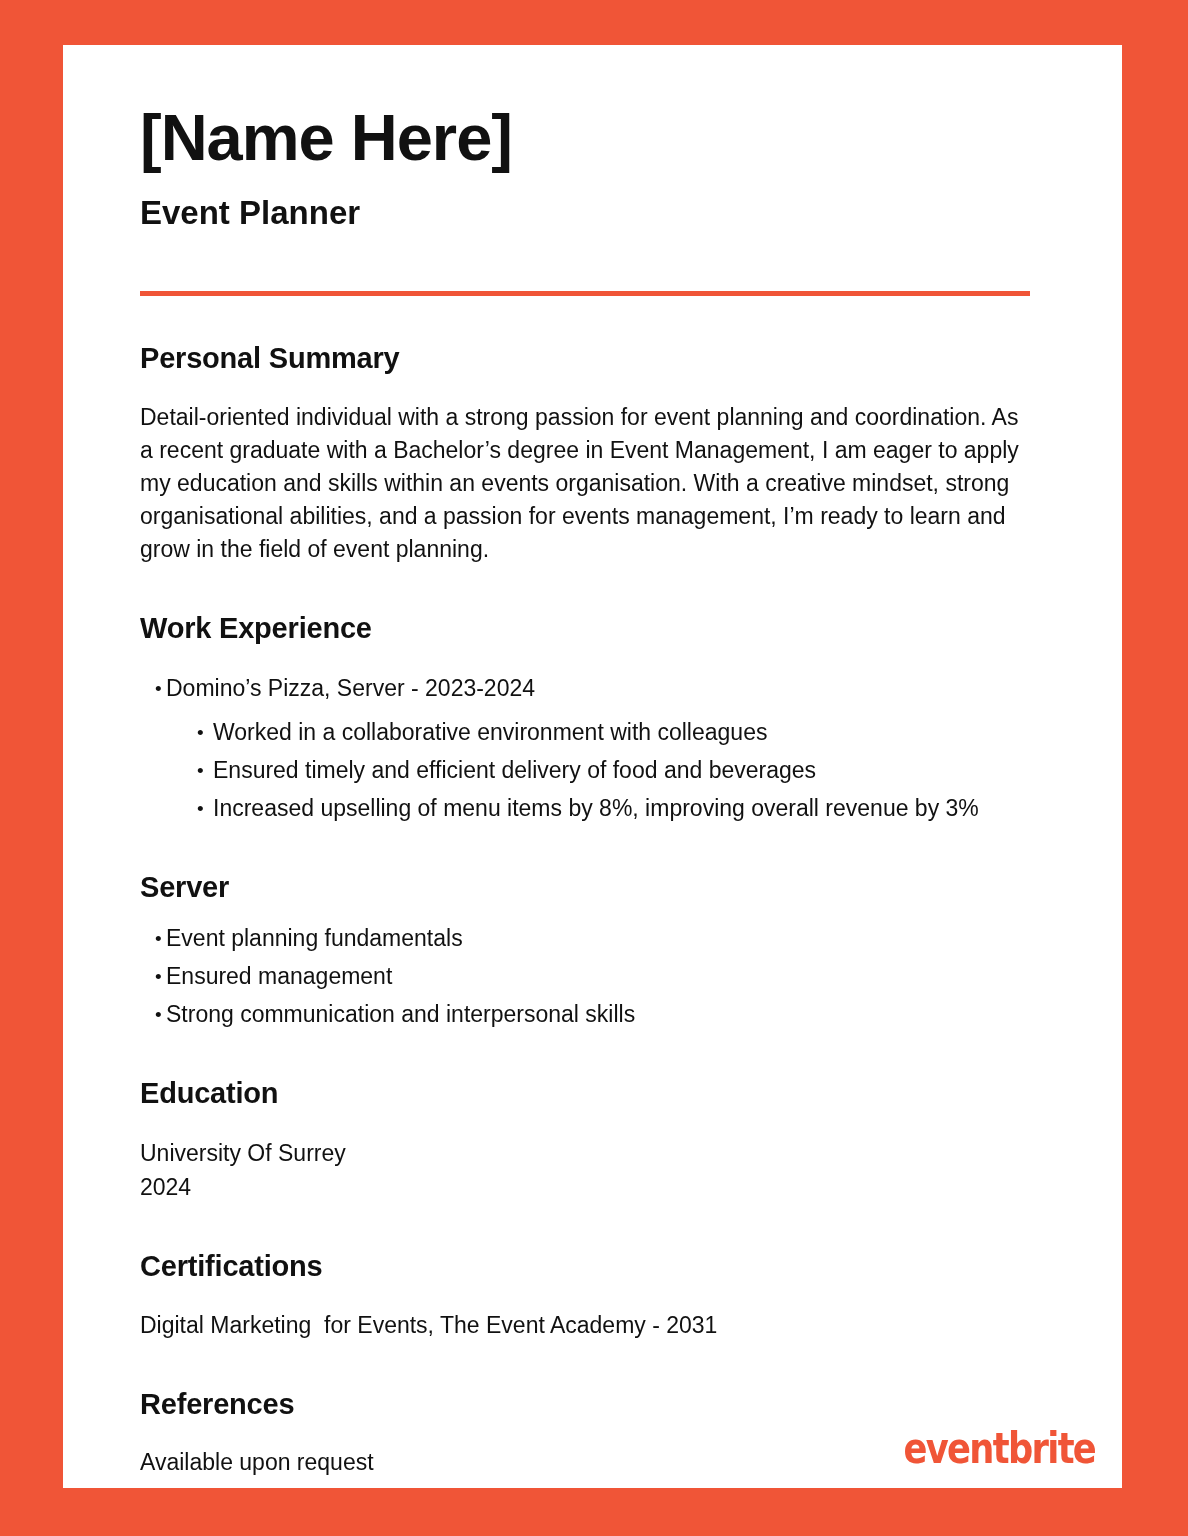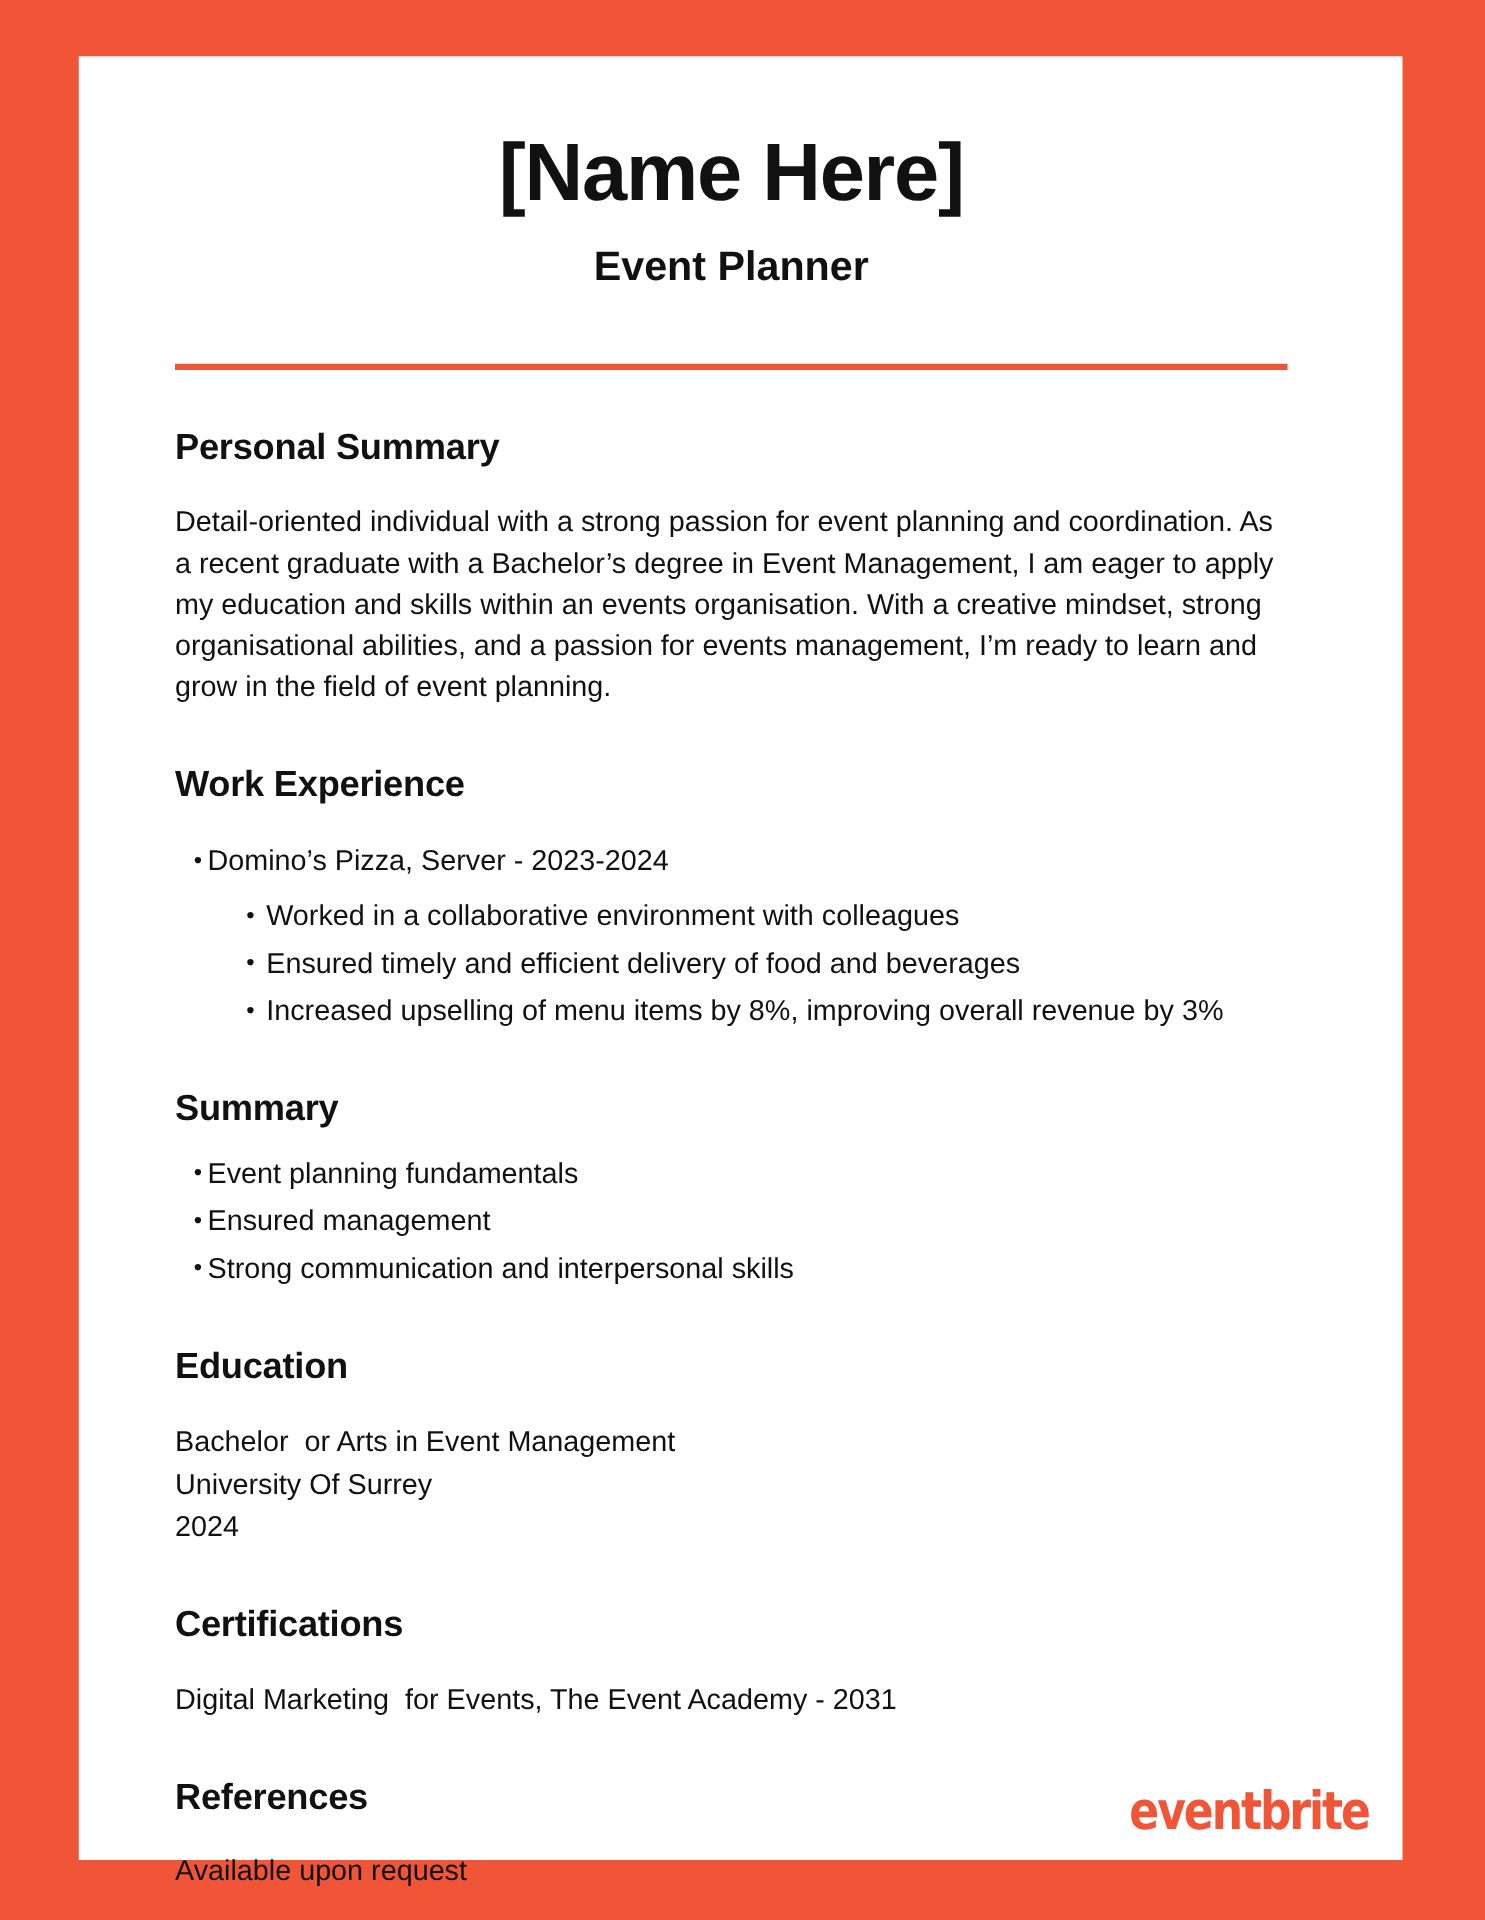--- a/index.html
+++ b/index.html
@@ -16,21 +16,21 @@
     left: 63px; top: 45px;
     width: 1059px; height: 1443px;
     background: var(--paper);
   }
   .content {
     position: relative;
     padding: 0 92px 0 77px; 
     height: 100%;
   }
   
-  .resume-header { text-align: center; }
+  .resume-header { text-align: left; }
   .resume-name {
     margin-top: 52px;
     font-size: 65px;
     line-height: 1.25;
     font-weight: 600;
     letter-spacing: -1px;
   }
   .resume-role {
     margin-top: 14px;
     font-size: 33px;
@@ -134,41 +134,40 @@
           <span>Ensured timely and efficient delivery of food and beverages</span>
         </li>
         <li>
           <span class="dot"></span>
           <span>Increased upselling of menu items by 8%, improving overall revenue by 3%</span>
         </li>
       </ul>
     </section>
 
     <section>
-      <h2 class="section-heading">Summary</h2>
+      <h2 class="section-heading">Server</h2>
       <ul class="bullets skills">
         <li>
           <span class="dot"></span>
           <span>Event planning fundamentals</span>
         </li>
         <li>
           <span class="dot"></span>
           <span>Ensured management</span>
         </li>
         <li>
           <span class="dot"></span>
           <span>Strong communication and interpersonal skills</span>
         </li>
       </ul>
     </section>
 
     <section>
       <h2 class="section-heading">Education</h2>
       <div class="edu-block">
-        <div class="edu-line">Bachelor  or Arts in Event Management</div>
         <div class="edu-line">University Of Surrey</div>
         <div class="edu-line">2024</div>
       </div>
     </section>
 
     <section>
       <h2 class="section-heading">Certifications</h2>
       <p class="section-body">Digital Marketing  for Events, The Event Academy - 2031</p>
     </section>
 

